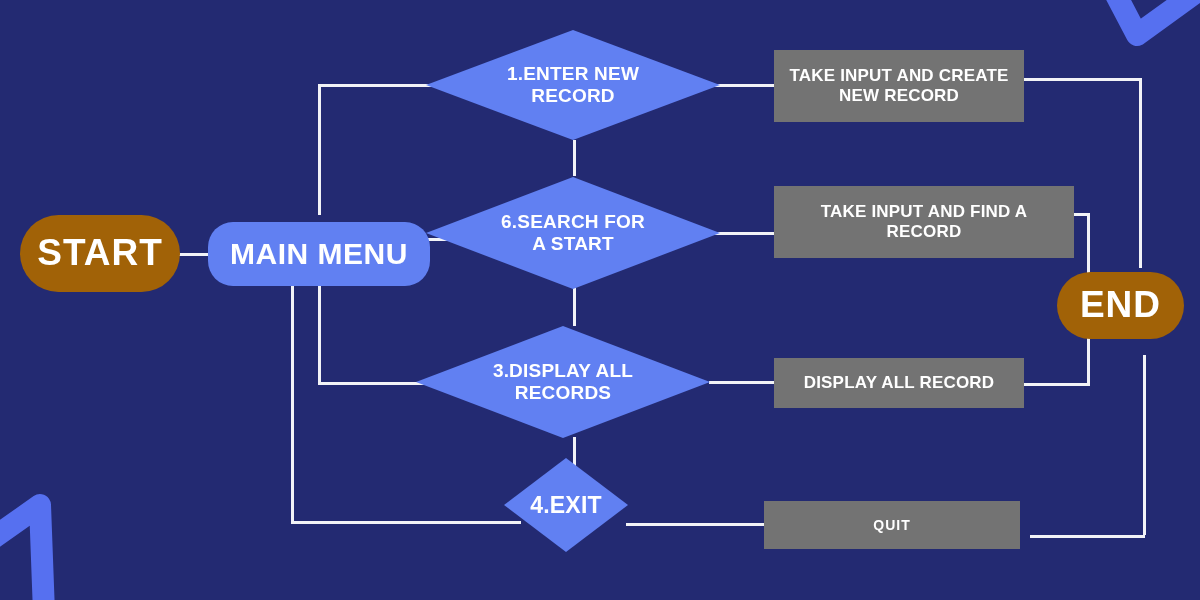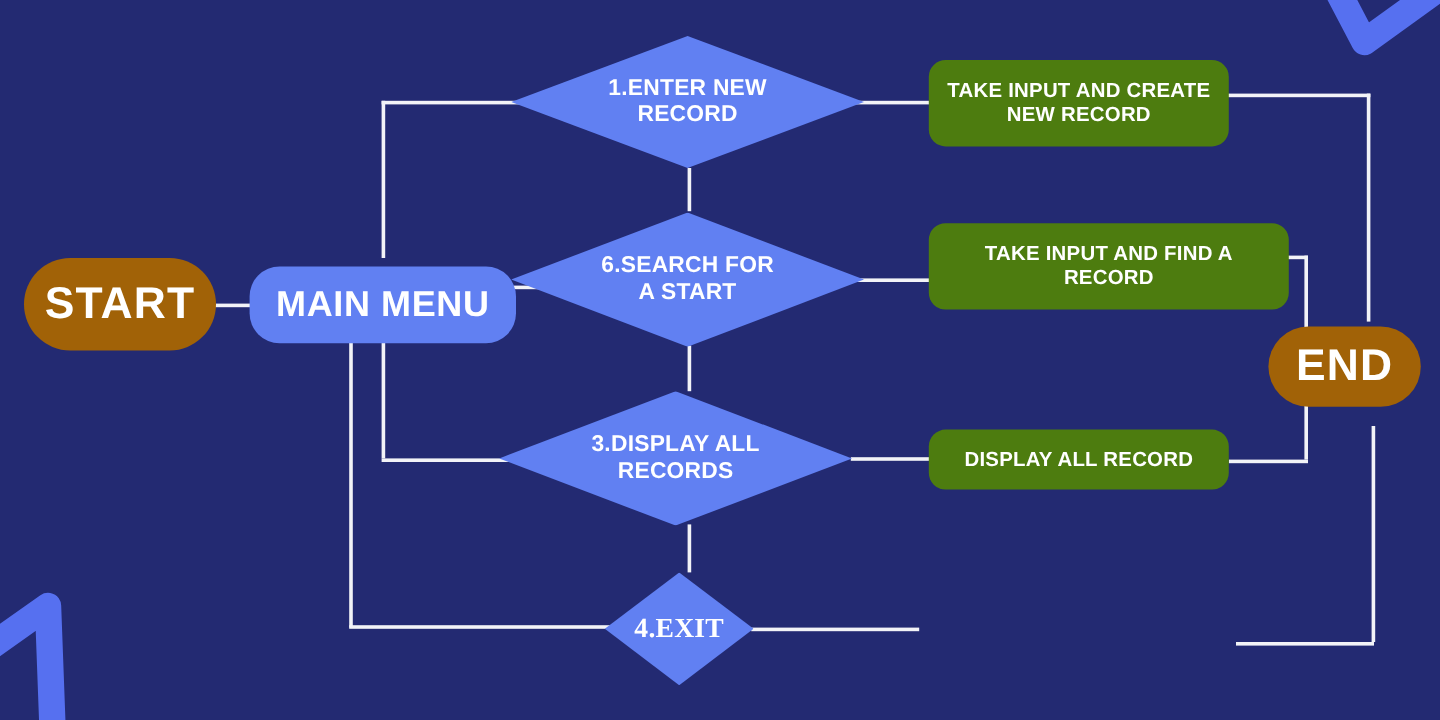--- a/index.html
+++ b/index.html
@@ -46,24 +46,23 @@
   }
 
   .terminal {
     background: #a16207;
     border-radius: 999px;
     font-size: 37px;
     letter-spacing: 1px;
   }
 
   .process {
-    background: #4d7c0f;
+    background: #737373;
     font-size: 17px;
     padding: 0 10px;
-    border-radius: 14px;
   }
   .process.small { font-size: 14px; letter-spacing: 1px; }
 
   .menu {
     background: #6180f2;
     font-size: 30px;
     letter-spacing: .5px;
   }
 
   
@@ -149,21 +148,21 @@
     </div>
   </div>
 
   <div class="node decision" style="left:416px; top:326px; width:294px; height:112px;">
     <div class="dtext">
       <div>3.DISPLAY ALL</div>
       <div>RECORDS</div>
     </div>
   </div>
 
-  <div class="node decision exit" style="left:504px; top:477px; width:124px; height:94px;font-family:Liberation Serif, serif;">
+  <div class="node decision exit" style="left:504px; top:458px; width:124px; height:94px;">
     <div class="dtext">
       <div>4.EXIT</div>
     </div>
   </div>
 
   <div class="node process" style="left:774px; top:50px; width:250px; height:72px;">
     <div>
       <div>TAKE INPUT AND CREATE</div>
       <div>NEW RECORD</div>
     </div>
@@ -173,18 +172,21 @@
     <div>
       <div>TAKE INPUT AND FIND A</div>
       <div>RECORD</div>
     </div>
   </div>
 
   <div class="node process" style="left:774px; top:358px; width:250px; height:50px;">
     <span>DISPLAY ALL RECORD</span>
   </div>
 
+  <div class="node process small" style="left:764px; top:501px; width:256px; height:48px;">
+    <span>QUIT</span>
+  </div>
 
   <div class="node terminal" style="left:1057px; top:272px; width:127px; height:67px;">
     <span>END</span>
   </div>
 
 </div>
 
 </body></html>

